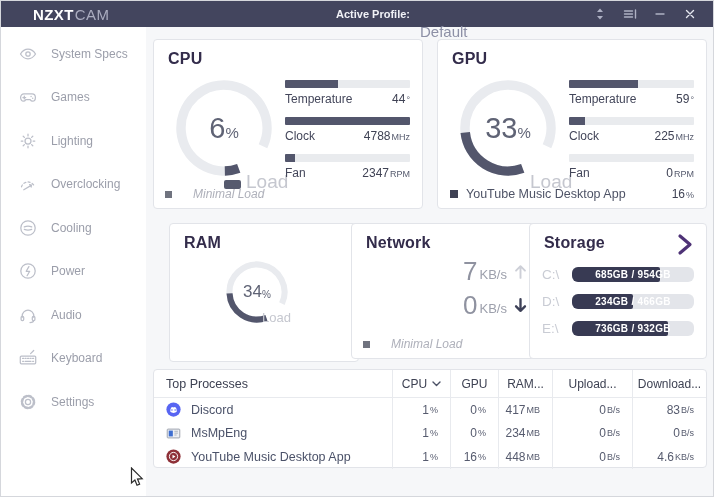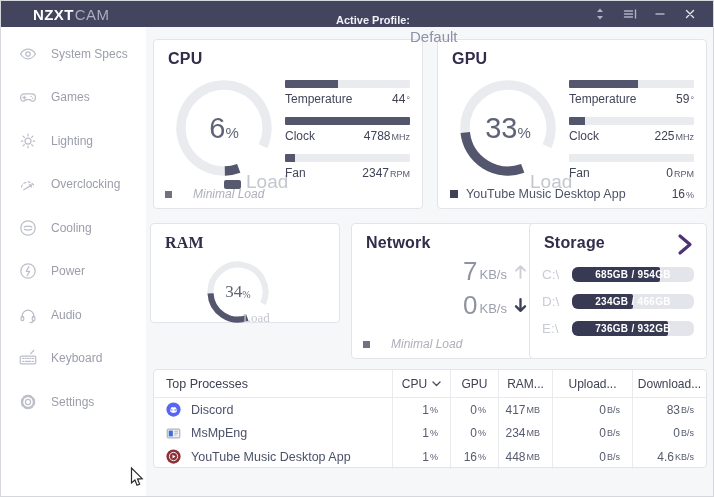--- a/index.html
+++ b/index.html
@@ -3,21 +3,21 @@
 <meta charset="utf-8">
 <style>
   html,body{margin:0;padding:0;background:#e9eaee;}
   .window{position:relative;width:714px;height:497px;overflow:hidden;background:#ffffff;
     font-family:"Liberation Sans",sans-serif;border:1px solid #d5d7dc;box-sizing:border-box;}
   
   .topbar{position:absolute;left:0;top:0;width:100%;height:26px;background:#43455e;display:flex;align-items:center;z-index:5;}
   .logo{margin-left:14px;font-size:15px;letter-spacing:.4px;white-space:nowrap;}
   .logo .lb{color:#ffffff;font-weight:bold;margin-left:18px;}
   .logo .ll{color:#aaacbf;font-weight:normal;margin-left:1px;}
-  .profile{position:absolute;left:335px;top:0;height:37px;display:flex;align-items:center;}
+  .profile{position:absolute;left:335px;top:0;height:26px;display:flex;align-items:center;gap:10px;}
   .profile .pl{color:#f1f2f7;font-size:11px;font-weight:bold;}
   .profile .pv{color:#8d90a6;font-size:15px;margin-top:34px;}
   .tb-icons{position:absolute;right:8px;top:0;height:26px;display:flex;align-items:center;}
   .tb-btn{width:30px;height:26px;display:flex;align-items:center;justify-content:center;cursor:default;}
   .tb-btn svg{display:block;}
   
   .sidebar{position:absolute;left:0;top:26px;width:145px;bottom:0;background:#ffffff;padding-top:5px;box-sizing:border-box;}
   .side-item{height:43.5px;display:flex;align-items:center;padding-left:17px;gap:13px;cursor:default;}
   .side-item .s-icon{width:20px;height:20px;flex:0 0 20px;}
   .side-item .s-icon svg{width:20px;height:20px;stroke:#bcbfc9;fill:none;stroke-width:1.25;stroke-linecap:round;stroke-linejoin:round;}
@@ -25,21 +25,21 @@
   .side-item .s-label{font-size:12px;color:#9b9eaa;}
   .side-item.active .s-label{color:#2c2841;font-weight:bold;font-size:12.5px;}
   .side-item.active .s-icon svg{stroke:#332d4a;stroke-width:1.5;}
   .side-item.active .s-icon svg .f{fill:#332d4a;}
   
   .content{position:absolute;left:145px;top:26px;right:0;bottom:0;background:#f6f7f9;}
   .card{position:absolute;background:#ffffff;border:1px solid #e2e4e9;border-radius:4px;box-sizing:border-box;}
   .card-title{position:absolute;left:14px;top:10px;margin:0;font-size:16px;font-weight:bold;color:#332c4b;letter-spacing:.2px;}
   .card-cpu{left:7px;top:12px;width:270px;height:170px;}
   .card-gpu{left:291px;top:12px;width:270px;height:170px;}
-  .card-ram{left:4px;top:196px;width:190px;height:100px;font-family:Liberation Serif, serif;}
+  .card-ram{left:23px;top:196px;width:190px;height:139px;}
   .card-net{left:205px;top:196px;width:188px;height:136px;}
   .card-sto{left:383px;top:196px;width:178px;height:136px;}
   .card-proc{left:7px;top:342px;width:554px;height:99px;}
   
   .gauge{position:absolute;}
   .gauge-lg{left:20px;top:38px;width:100px;height:100px;}
   .gauge-sm{left:55px;top:36px;width:64px;height:64px;}
   .gauge svg{width:100%;height:100%;display:block;}
   .g-track{stroke:#e9ebef;stroke-width:9.5;fill:none;}
   .g-fill{stroke:#53566c;stroke-width:9.5;fill:none;}

